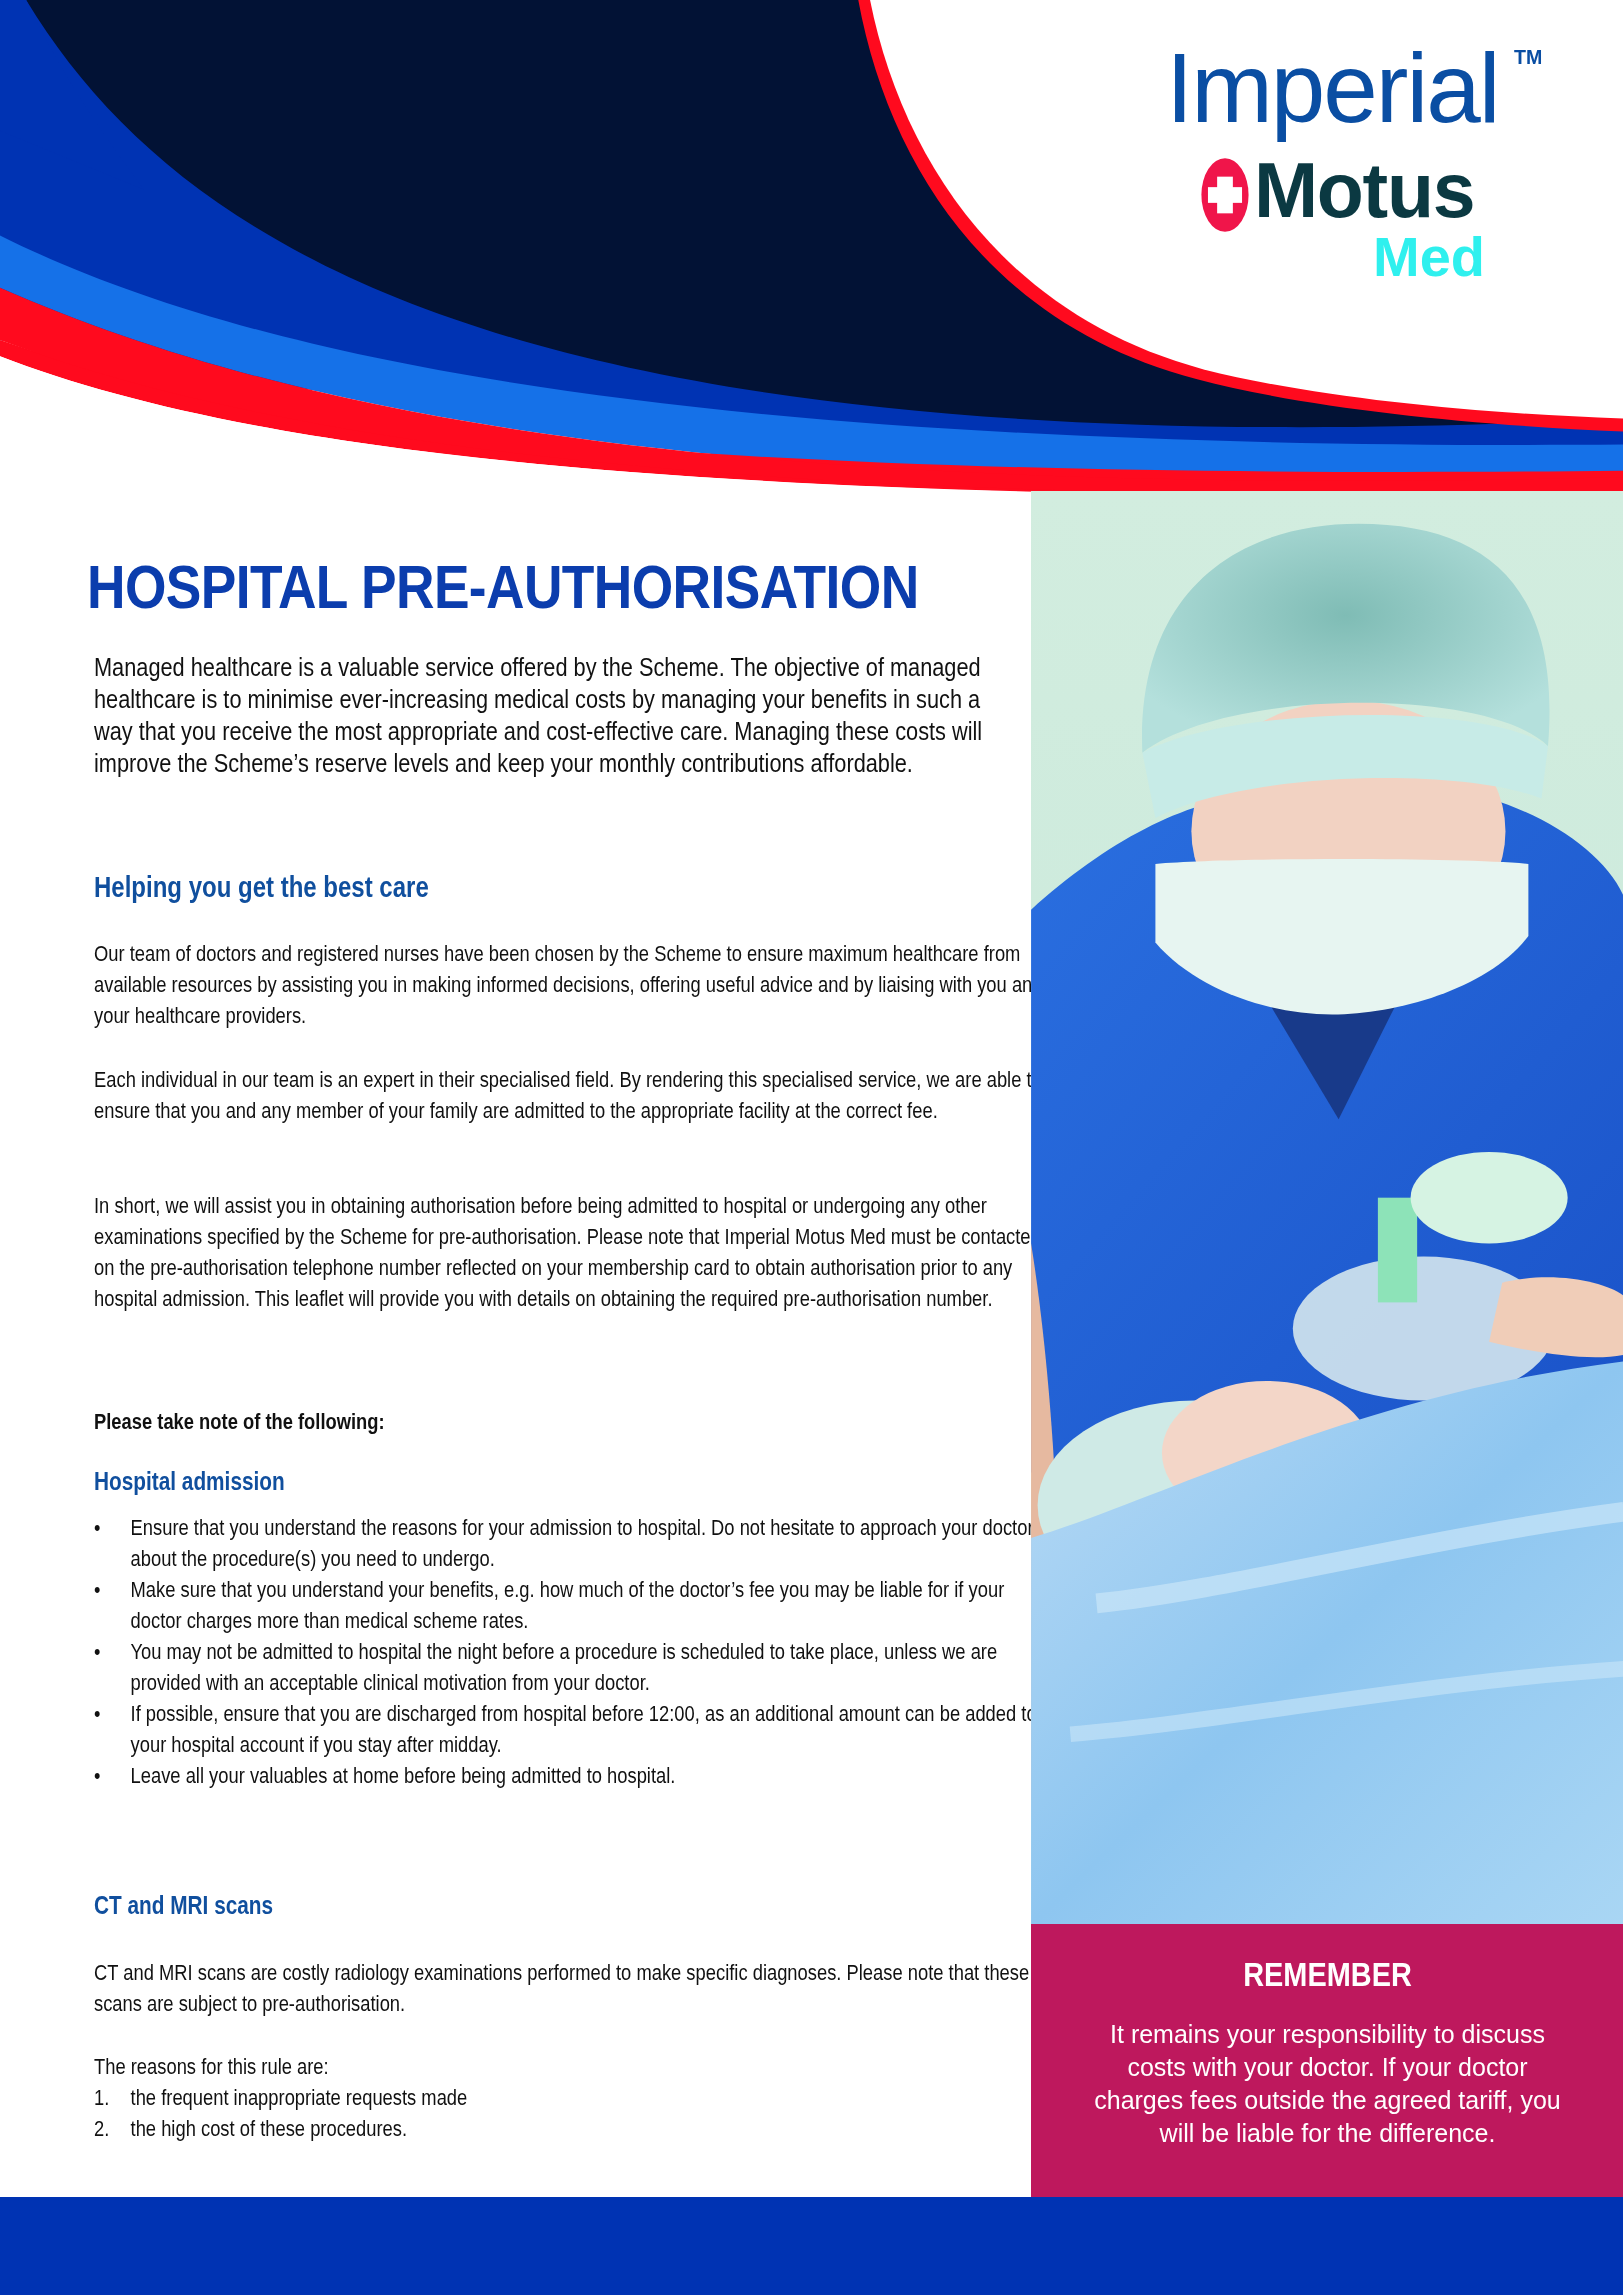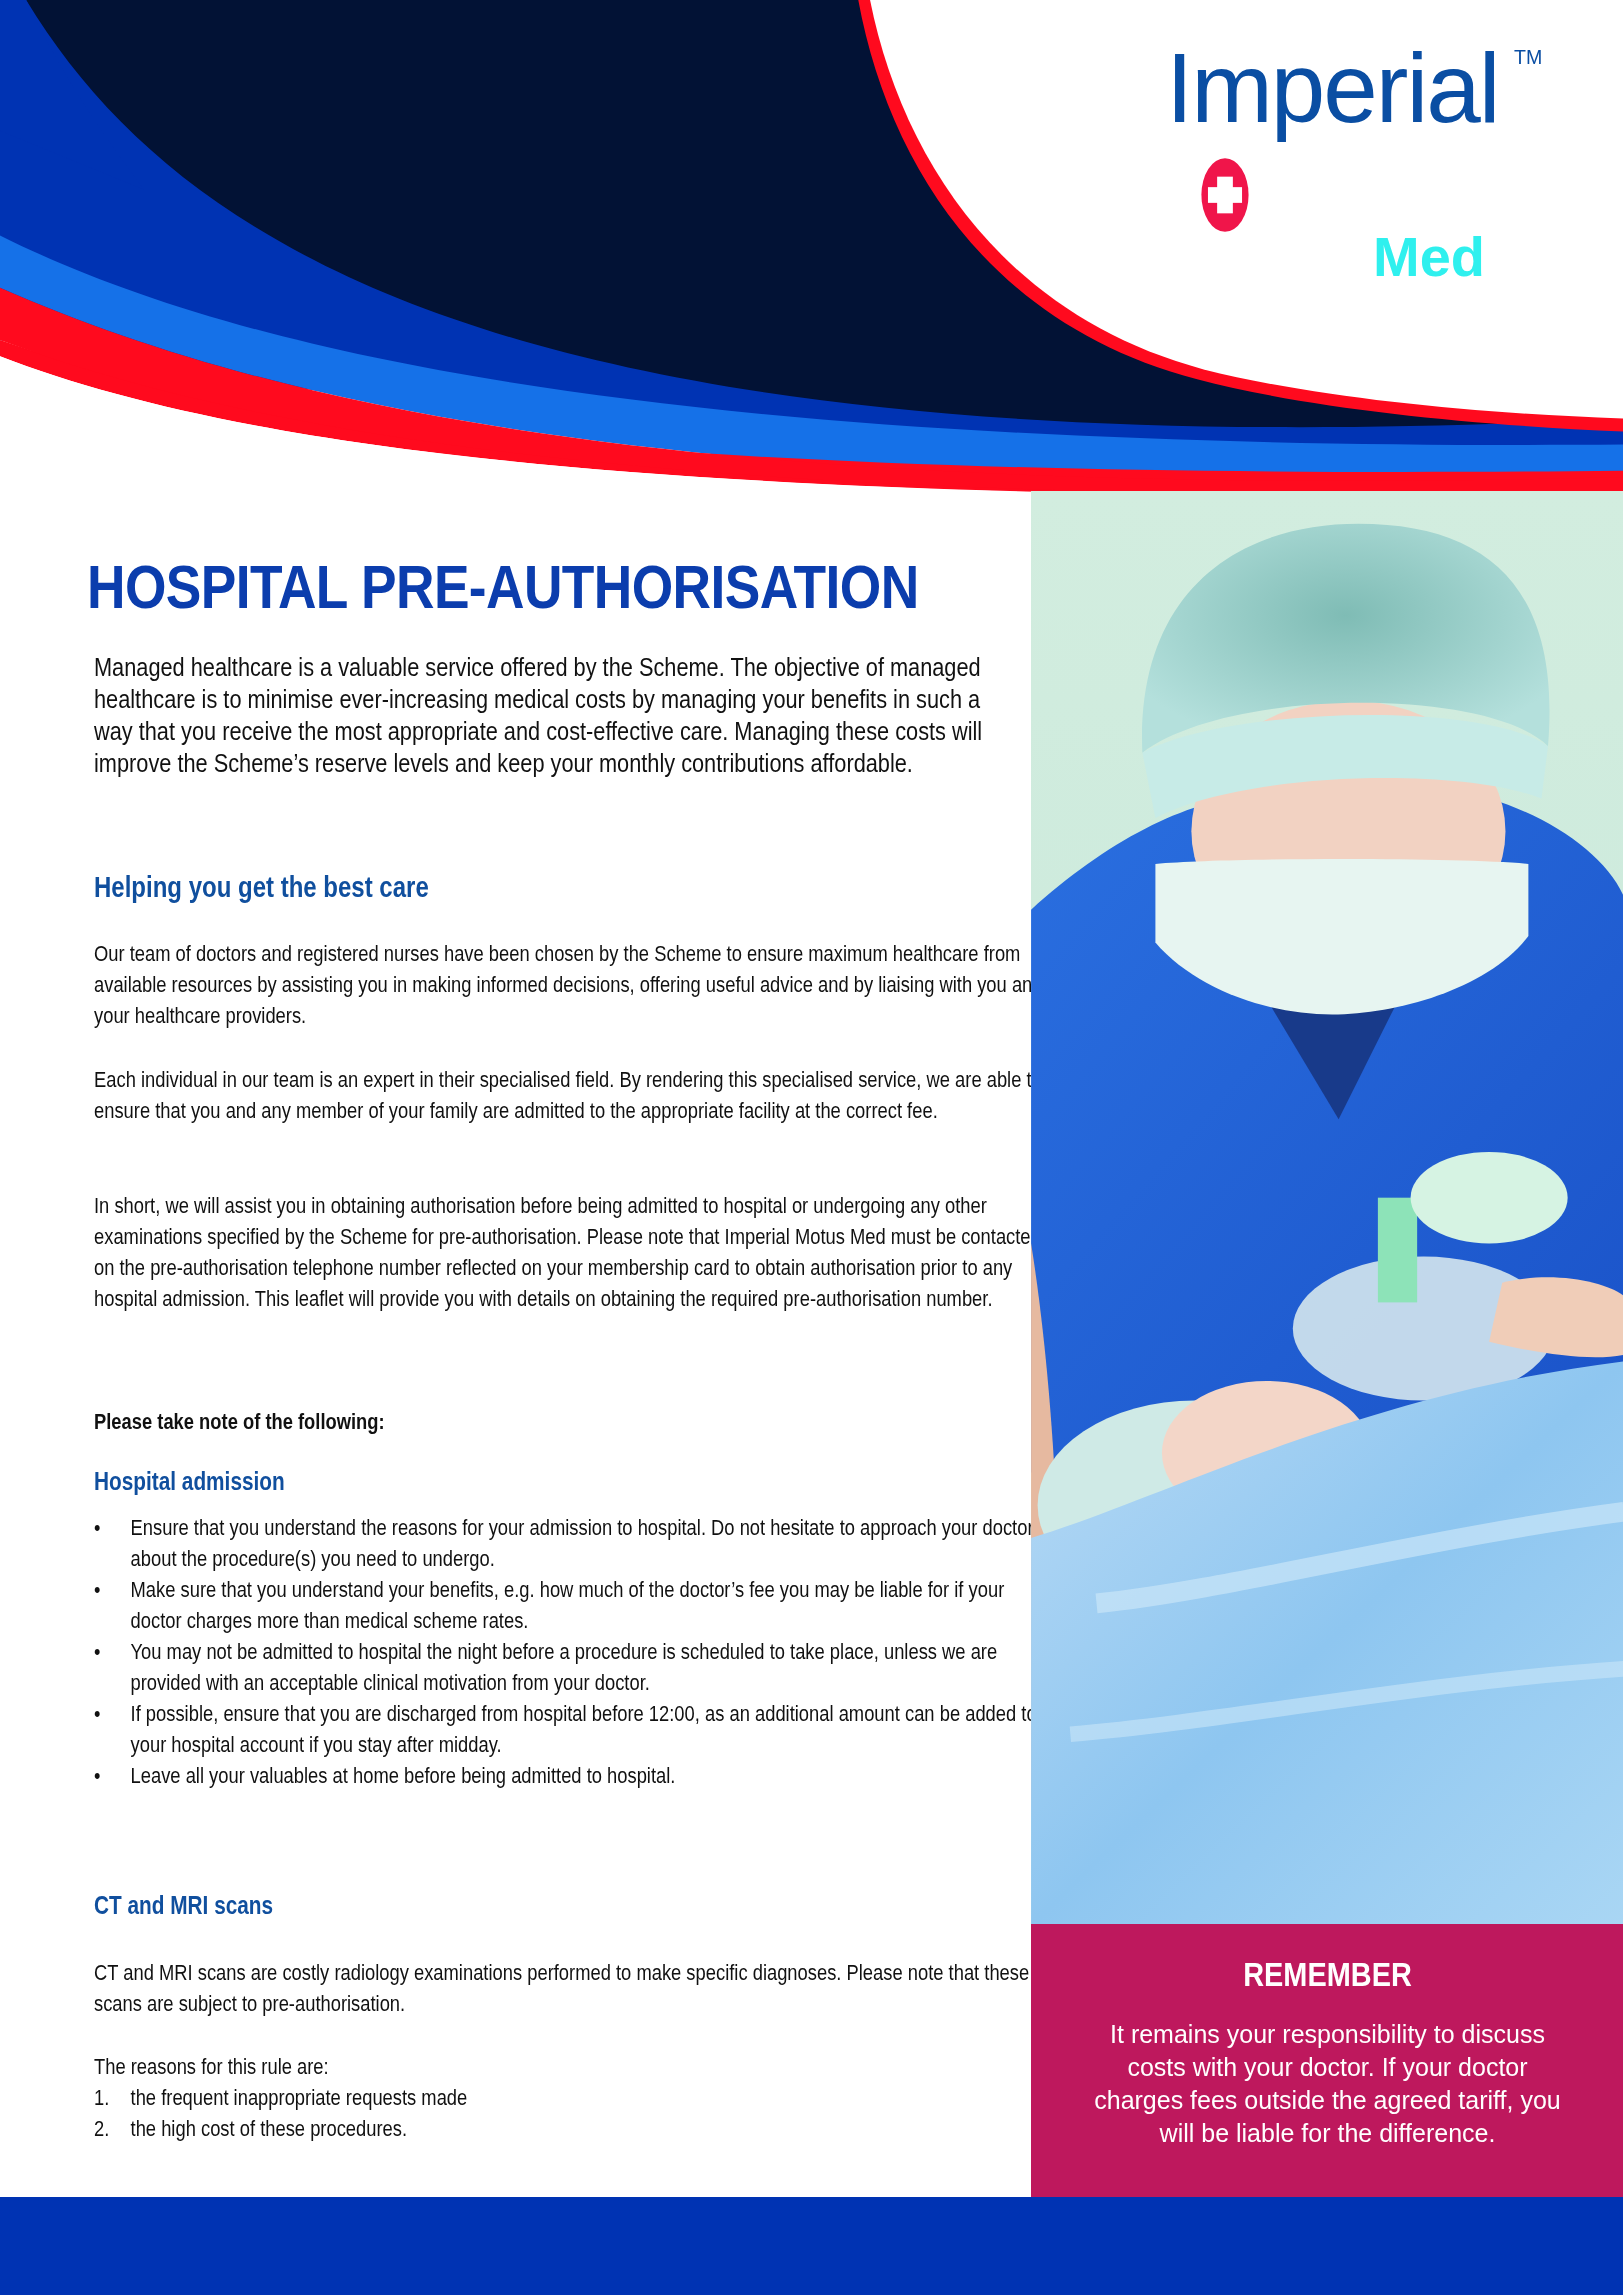--- a/index.html
+++ b/index.html
@@ -11,21 +11,21 @@
   }
   .header-waves { position: absolute; left: 0; top: 0; width: 1623px; height: 510px; }
   .logo { position: absolute; left: 1161px; top: 39px; width: 393px; height: 242px; }
   .logo-imperial {
     position: absolute; left: 5px; top: 0;
     font-family: "Liberation Sans", sans-serif; font-weight: 400;
     font-size: 98px; letter-spacing: -2px; color: #0a4ea3; line-height: 1;
   }
   .logo-tm {
     position: absolute; left: 353px; top: 6.5px;
-    font-size: 19.6px; font-weight: 400; color: #0a4ea3;
+    font-size: 19.6px; font-weight: 700; color: #0a4ea3;
   }
   .logo-cross { position: absolute; left: 39px; top: 118px; width: 50px; height: 76px; }
   .logo-motus {
     position: absolute; left: 93px; top: 113px;
     font-weight: 700; font-size: 77px; letter-spacing: -1.3px; color: #0b3942; line-height: 1;
   }
   .logo-med {
     position: absolute; left: 212px; top: 190px;
     font-weight: 700; font-size: 56px; color: #2ff0ee; line-height: 1;
   }
@@ -105,20 +105,21 @@
 </svg>
 
 <div class="logo">
   <span class="logo-imperial">Imperial</span>
   <span class="logo-tm">TM</span>
   <svg class="logo-cross" viewBox="0 0 76 116" xmlns="http://www.w3.org/2000/svg">
     <ellipse cx="38" cy="58" rx="36" ry="56" fill="#f0154a"></ellipse>
     <rect x="26" y="30" width="24" height="56" fill="#ffffff"></rect>
     <rect x="12" y="46" width="52" height="24" fill="#ffffff"></rect>
   </svg>
+  <span class="logo-motus">Motus</span>
   <span class="logo-med">Med</span>
 </div>
 
 <h1 class="title">HOSPITAL PRE-AUTHORISATION</h1>
 
 <p class="intro">Managed healthcare is a valuable service offered by the Scheme. The objective of managed healthcare is to minimise ever-increasing medical costs by managing your benefits in such a way that you receive the most appropriate and cost-effective care. Managing these costs will improve the Scheme’s reserve levels and keep your monthly contributions affordable.</p>
 
 <h2 class="h2 big" style="left:94px; top:870px;">Helping you get the best care</h2>
 <p class="para" style="top:938px;">Our team of doctors and registered nurses have been chosen by the Scheme to ensure maximum healthcare from available resources by assisting you in making informed decisions, offering useful advice and by liaising with you and your healthcare providers.</p>
 <p class="para" style="top:1064px;">Each individual in our team is an expert in their specialised field. By rendering this specialised service, we are able to ensure that you and any member of your family are admitted to the appropriate facility at the correct fee.</p>

